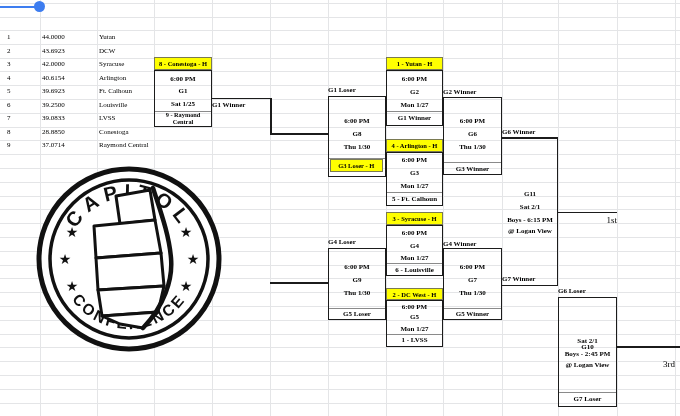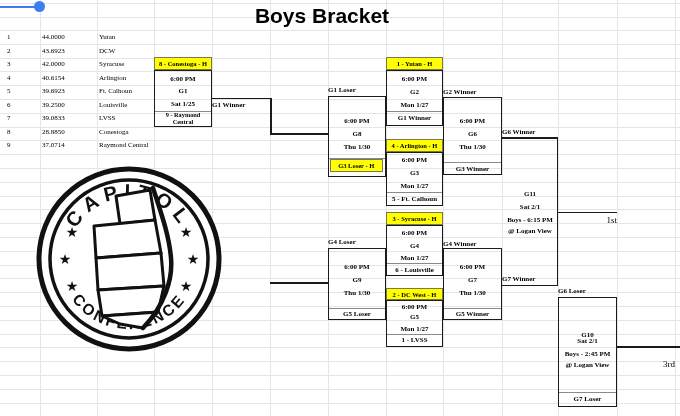--- a/index.html
+++ b/index.html
@@ -71,21 +71,20 @@
       <div class="gh" style="top: 306px;"></div>
       <div class="gh" style="top: 319.8px;"></div>
       <div class="gh" style="top: 333.6px;"></div>
       <div class="gh" style="top: 347.4px;"></div>
       <div class="gh" style="top: 361.2px;"></div>
       <div class="gh" style="top: 375px;"></div>
       <div class="gh" style="top: 388.8px;"></div>
       <div class="gh" style="top: 402.6px;"></div>
     </div>
 
-  <div class="title">Boys Bracket</div>
 
   <div class="blue-line"></div>
   <div class="blue-dot"></div>
 
   <div>
     <div class="srow" style="top:32px">
         <span class="s-seed">1</span>
         <span class="s-rating">44.0000</span>
         <span class="s-team">Yutan</span>
       </div>
@@ -208,21 +207,21 @@
   <div class="gbox" style="left:328px;top:248px;width:58px;height:72px">
     <div class="brow" style="top:12.5px">6:00 PM</div>
     <div class="brow" style="top:25.5px">G9</div>
     <div class="brow" style="top:38.5px">Thu 1/30</div>
     <div class="sep" style="top:58.5px"></div>
     <div class="brow" style="top:59.5px">G5 Loser</div>
   </div>
 
   <div class="lbl" style="left:558px;top:285px;width:59px">G6 Loser</div>
   <div class="gbox" style="left:558px;top:297px;width:59px;height:110px">
-    <div class="brow" style="top:32px">G10</div>
+    <div class="brow" style="top:44px">G10</div>
     <div class="brow" style="top:38px">Sat 2/1</div>
     <div class="brow" style="top:50.5px">Boys - 2:45 PM</div>
     <div class="brow" style="top:62px">@ Logan View</div>
     <div class="sep" style="top:94px"></div>
     <div class="brow" style="top:96px">G7 Loser</div>
   </div>
 
   <div>
     <div class="brow" style="left:502px;top:189px;width:56px">G11</div>
     <div class="brow" style="left:502px;top:201.5px;width:56px">Sat 2/1</div>

